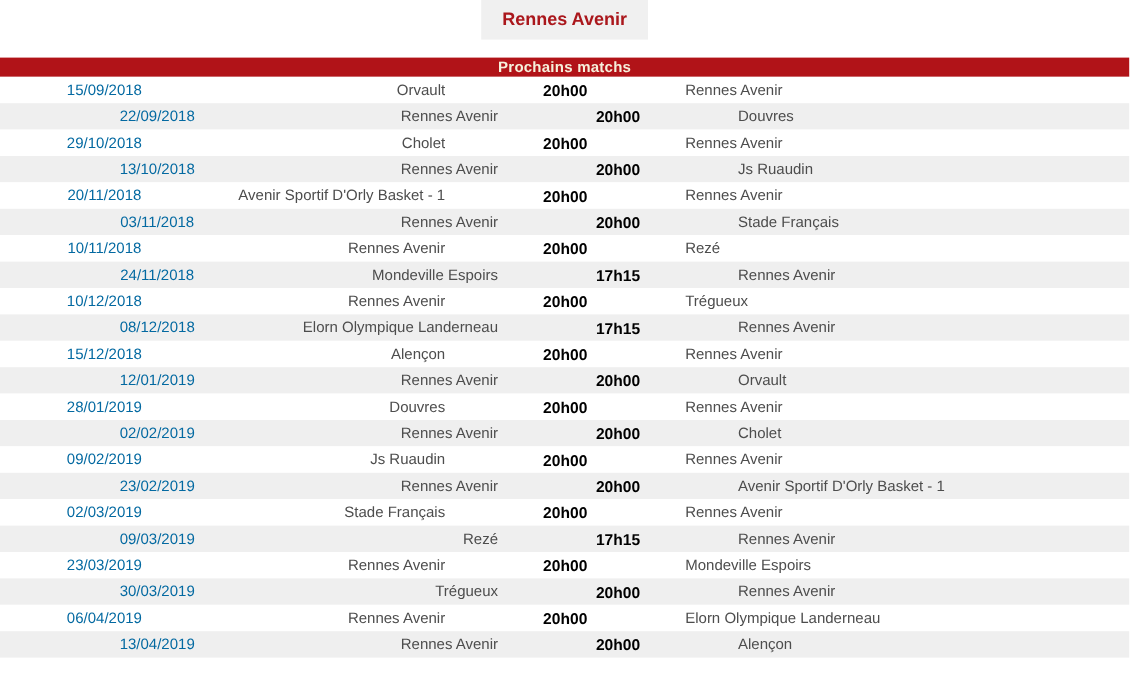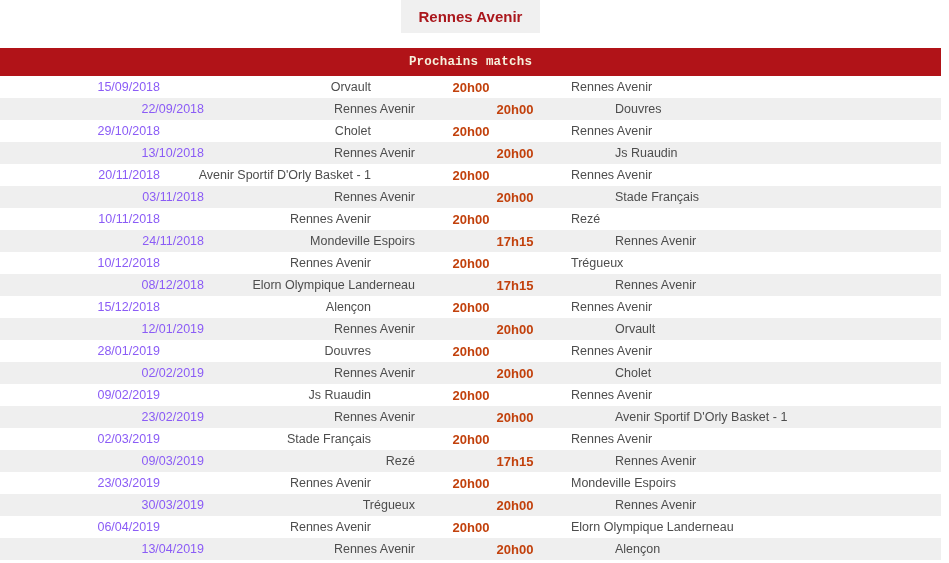--- a/index.html
+++ b/index.html
@@ -31,30 +31,29 @@
     font-size: 15px;
     font-weight: bold;
     display: flex;
     align-items: center;
     justify-content: center;
     padding: 0 18px;
   }
   .table-header {
     margin-top: 15px;
     width: 941px;
-    height: 28px;
+    height: 16px;
     background: #b11318;
     color: #f6f0dc;
     font-size: 12.5px;
     font-weight: bold;
     display: flex;
     align-items: center;
     justify-content: center;
     letter-spacing: 0.2px;
-    font-family: Liberation Mono, monospace;
   }
   .table-body {
     width: 941px;
   }
   .row {
     display: flex;
     width: 941px;
     height: 22px;
     align-items: center;
     background: #ffffff;
@@ -62,32 +61,32 @@
     color: #4d4d4d;
   }
   .row.alt {
     background: #efefef;
     padding-left: 44px;
   }
   .cell { white-space: nowrap; overflow: hidden; }
   .col-date {
     flex: 0 0 160px;
     padding-left: 14px;
-    text-align: right;
-    color: #8b5cf6;
+    text-align: center;
+    color: #0369a1;
   }
   .col-home {
     flex: 0 0 211px;
     text-align: right;
   }
   .col-time {
     flex: 0 0 200px;
     text-align: center;
     font-weight: bold;
-    color: #c2410c;
+    color: #000000;
     font-size: 13px;
   }
   .col-away {
     flex: 1 1 auto;
     text-align: left;
   }
 </style>
 </head>
 <body>
 

